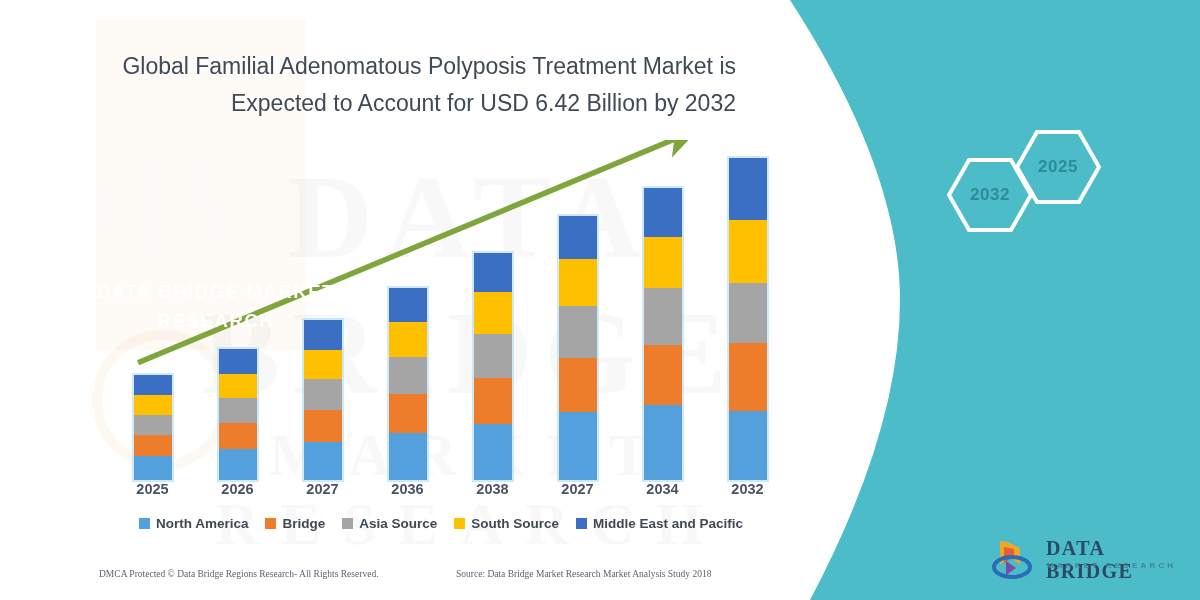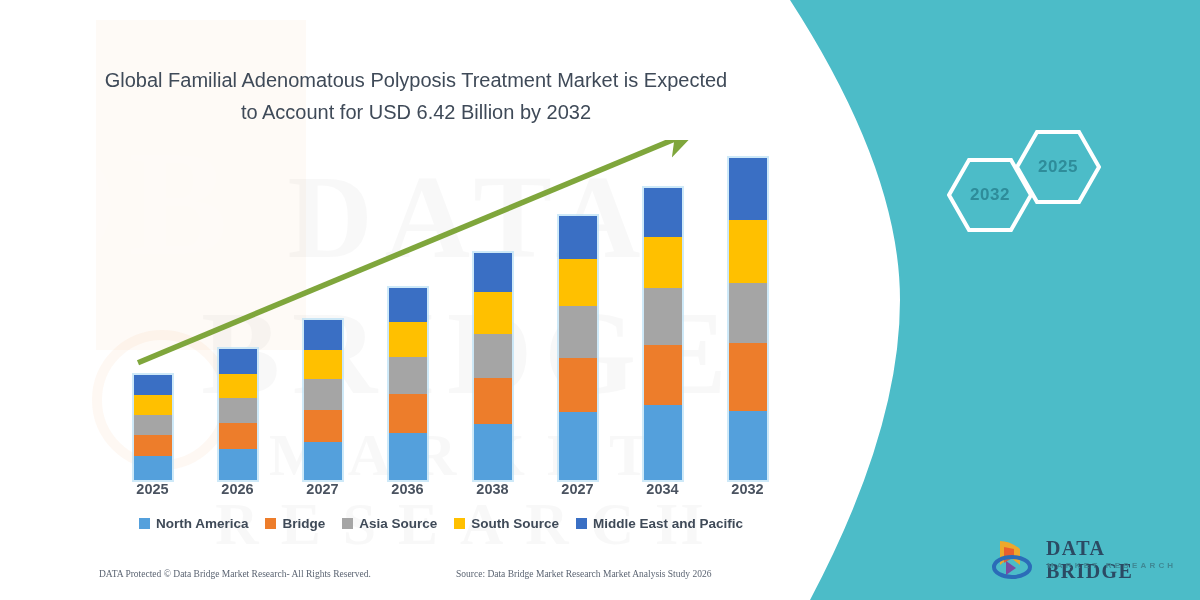--- a/index.html
+++ b/index.html
@@ -59,23 +59,23 @@
     font-family:"Liberation Serif", serif;
     font-size:20px; font-weight:700; letter-spacing:1.4px;
   }
   .brand-logo .logo-sub{
     position:absolute; left:57px; top:28px; color:#3f8894;
     font-size:8px; font-weight:600; letter-spacing:3.2px;
   }
 
   
   .chart-title{
-    position:absolute; top:64px; left:96px; width:640px;
-    text-align:center; color:#3f4a58;
-    font-size:20px; font-weight:500; line-height:1.6;
+    position:absolute; top:48px; left:96px; width:640px;
+    text-align:right; color:#3f4a58;
+    font-size:23px; font-weight:500; line-height:1.6;
   }
 
   .wm-left{
     position:absolute; top:150px; left:120px; width:700px; height:270px;
     font-family:"Liberation Serif", serif;
     font-size:118px; font-weight:700; letter-spacing:12px;
     color:rgba(120,120,120,0.055); line-height:1.15; text-align:center;
     user-select:none; pointer-events:none;
   }
   .wm-left .wl2{ font-size:60px; letter-spacing:22px; }
@@ -233,40 +233,41 @@
         <span class="legend-swatch" style="background: rgb(255, 192, 0);"></span>
         <span class="legend-label">South Source</span>
       </div>
       <div class="legend-item">
         <span class="legend-swatch" style="background: rgb(58, 111, 196);"></span>
         <span class="legend-label">Middle East and Pacific</span>
       </div>
     </div>
 
   <div class="footer">
-    <div class="f-left">DATA Protected © Data Bridge Market Research- All Rights Reserved.</div>
-    <div class="f-right">Source: Data Bridge Market Research Market Analysis Study 2026</div>
+    <div class="f-left">DMCA Protected © Data Bridge Regions Research- All Rights Reserved.</div>
+    <div class="f-right">Source: Data Bridge Market Research Market Analysis Study 2018</div>
   </div>
 
   <div class="teal-panel"></div>
   <div class="panel-watermark">DB</div>
 
   <div class="hex hex-2032">
     <svg class="hshape" viewBox="0 0 86 78">
       <polygon points="22,4 64,4 84,39 64,74 22,74 2,39" fill="none" stroke="#ffffff" stroke-width="4"></polygon>
     </svg>
     <span>2032</span>
   </div>
   <div class="hex hex-2025">
     <svg class="hshape" viewBox="0 0 86 78">
       <polygon points="22,4 64,4 84,39 64,74 22,74 2,39" fill="none" stroke="#ffffff" stroke-width="4"></polygon>
     </svg>
     <span>2025</span>
   </div>
 
+  <div class="panel-brand">DATA BRIDGE MARKET RESEARCH</div>
 
   <div class="brand-logo">
     <svg class="logo-mark" viewBox="0 0 48 46">
       <path d="M10 6 L10 30 L20 22 L30 30 L30 14 Q20 6 10 6 Z" fill="#F5A623" opacity="0.95"></path>
       <path d="M14 12 L14 28 L24 22 L24 14 Z" fill="#E8522F" opacity="0.85"></path>
       <ellipse cx="22" cy="32" rx="18" ry="10" fill="none" stroke="#2B6CB8" stroke-width="4"></ellipse>
       <path d="M16 26 L16 40 L26 33 Z" fill="#7B3FA0" opacity="0.9"></path>
     </svg>
     <div class="logo-text">DATA BRIDGE</div>
     <div class="logo-sub">MARKET RESEARCH</div>

